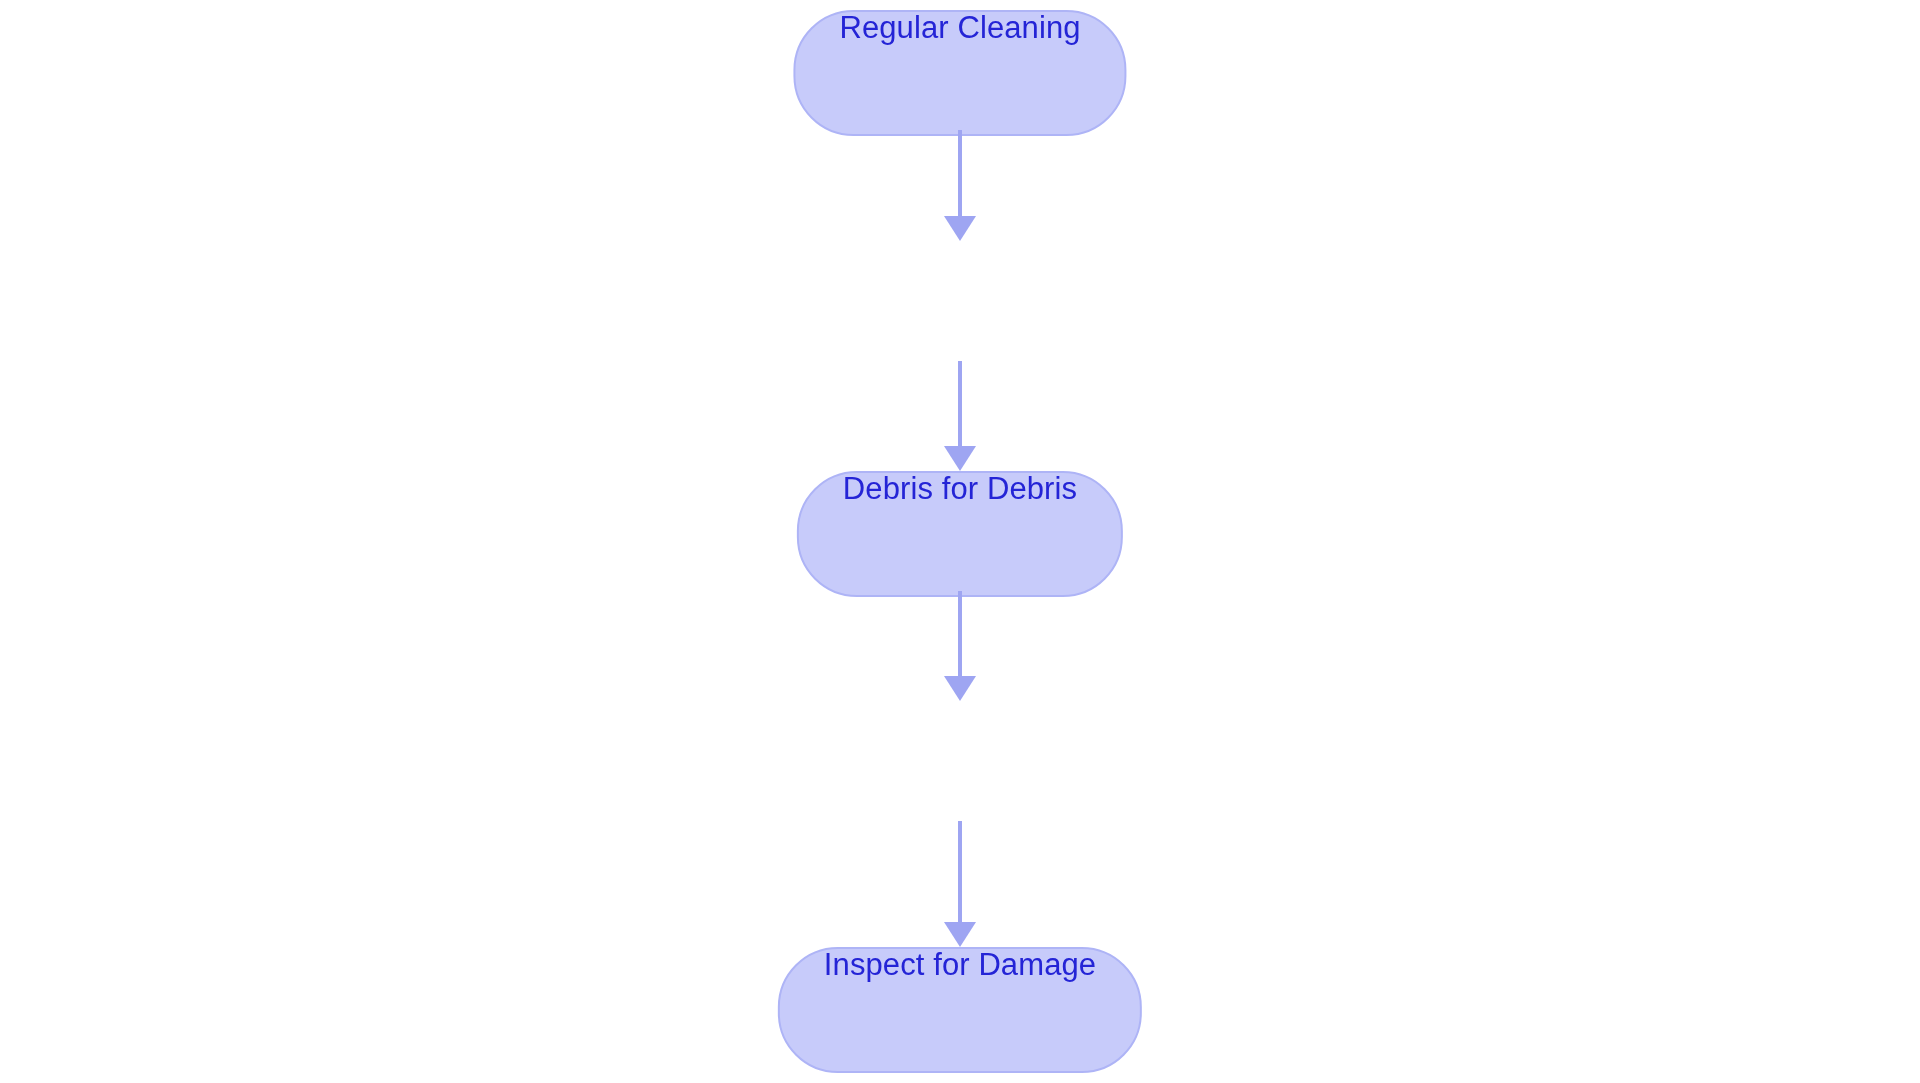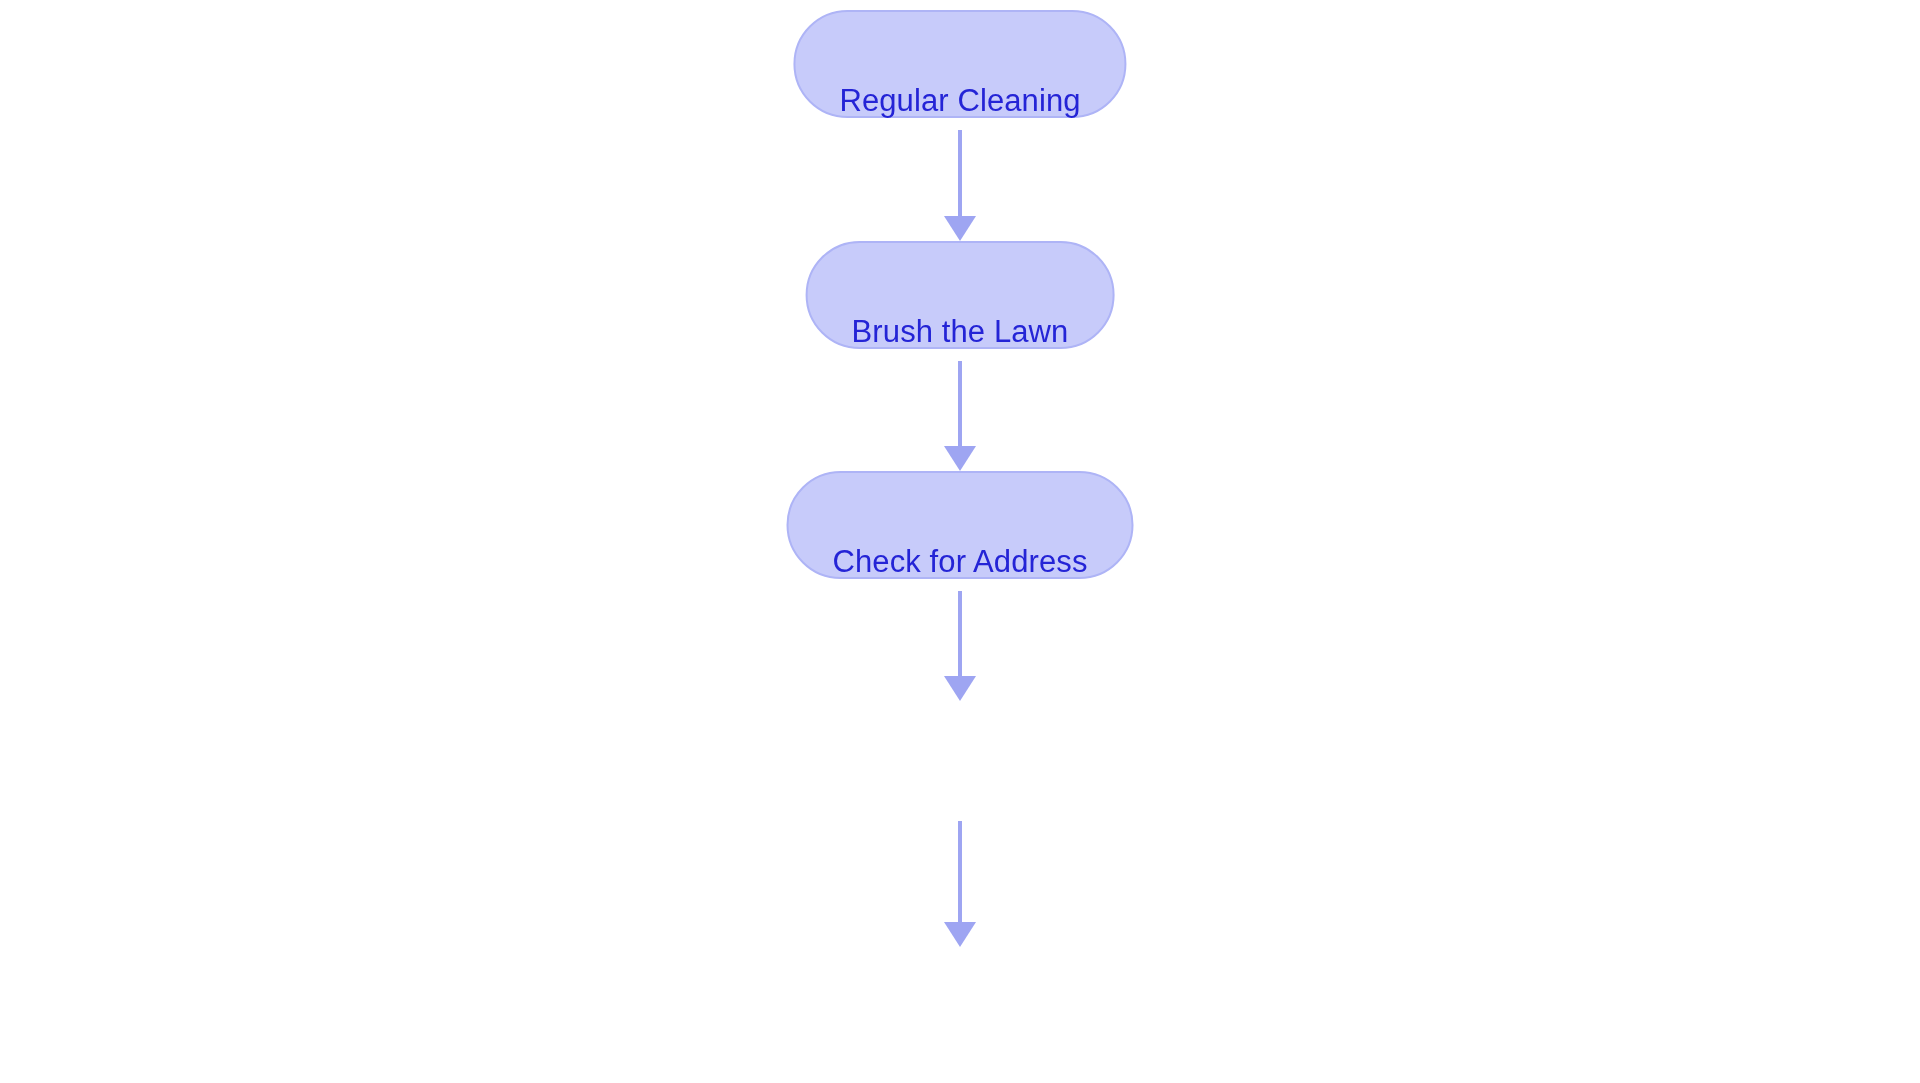--- a/index.html
+++ b/index.html
@@ -20,23 +20,23 @@
     height: 1083px;
     background: #ffffff;
   }
 
   
   .node {
     position: absolute;
     left: 50%;
     transform: translateX(-50%);
     box-sizing: border-box;
-    height: 108px;
+    height: 126px;
     display: flex;
-    align-items: flex-end;
+    align-items: flex-start;
     justify-content: center;
     background: #c7cbfa;
     border: 2px solid #aeb4f6;
     border-radius: 60px;
     padding: 0 44px;
     white-space: nowrap;
   }
   .node-label {
     font-family: "Liberation Sans", sans-serif;
     font-size: 31px;
@@ -97,38 +97,38 @@
 
   <div class="node node-0">
     <span class="node-label">Regular Cleaning</span>
   </div>
 
   <div class="connector connector-0">
     <div class="connector-line"></div>
     <div class="connector-head"></div>
   </div>
 
-  <div class="node node-1">
-    <span class="node-label">Brush the Lawn</span>
-  </div>
 
   <div class="connector connector-1">
     <div class="connector-line"></div>
     <div class="connector-head"></div>
   </div>
 
   <div class="node node-2">
-    <span class="node-label">Check for Address</span>
+    <span class="node-label">Debris for Debris</span>
   </div>
 
   <div class="connector connector-2">
     <div class="connector-line"></div>
     <div class="connector-head"></div>
   </div>
 
 
   <div class="connector connector-3">
     <div class="connector-line"></div>
     <div class="connector-head"></div>
   </div>
 
+  <div class="node node-4">
+    <span class="node-label">Inspect for Damage</span>
+  </div>
 
 </div>
 
 </body></html>

